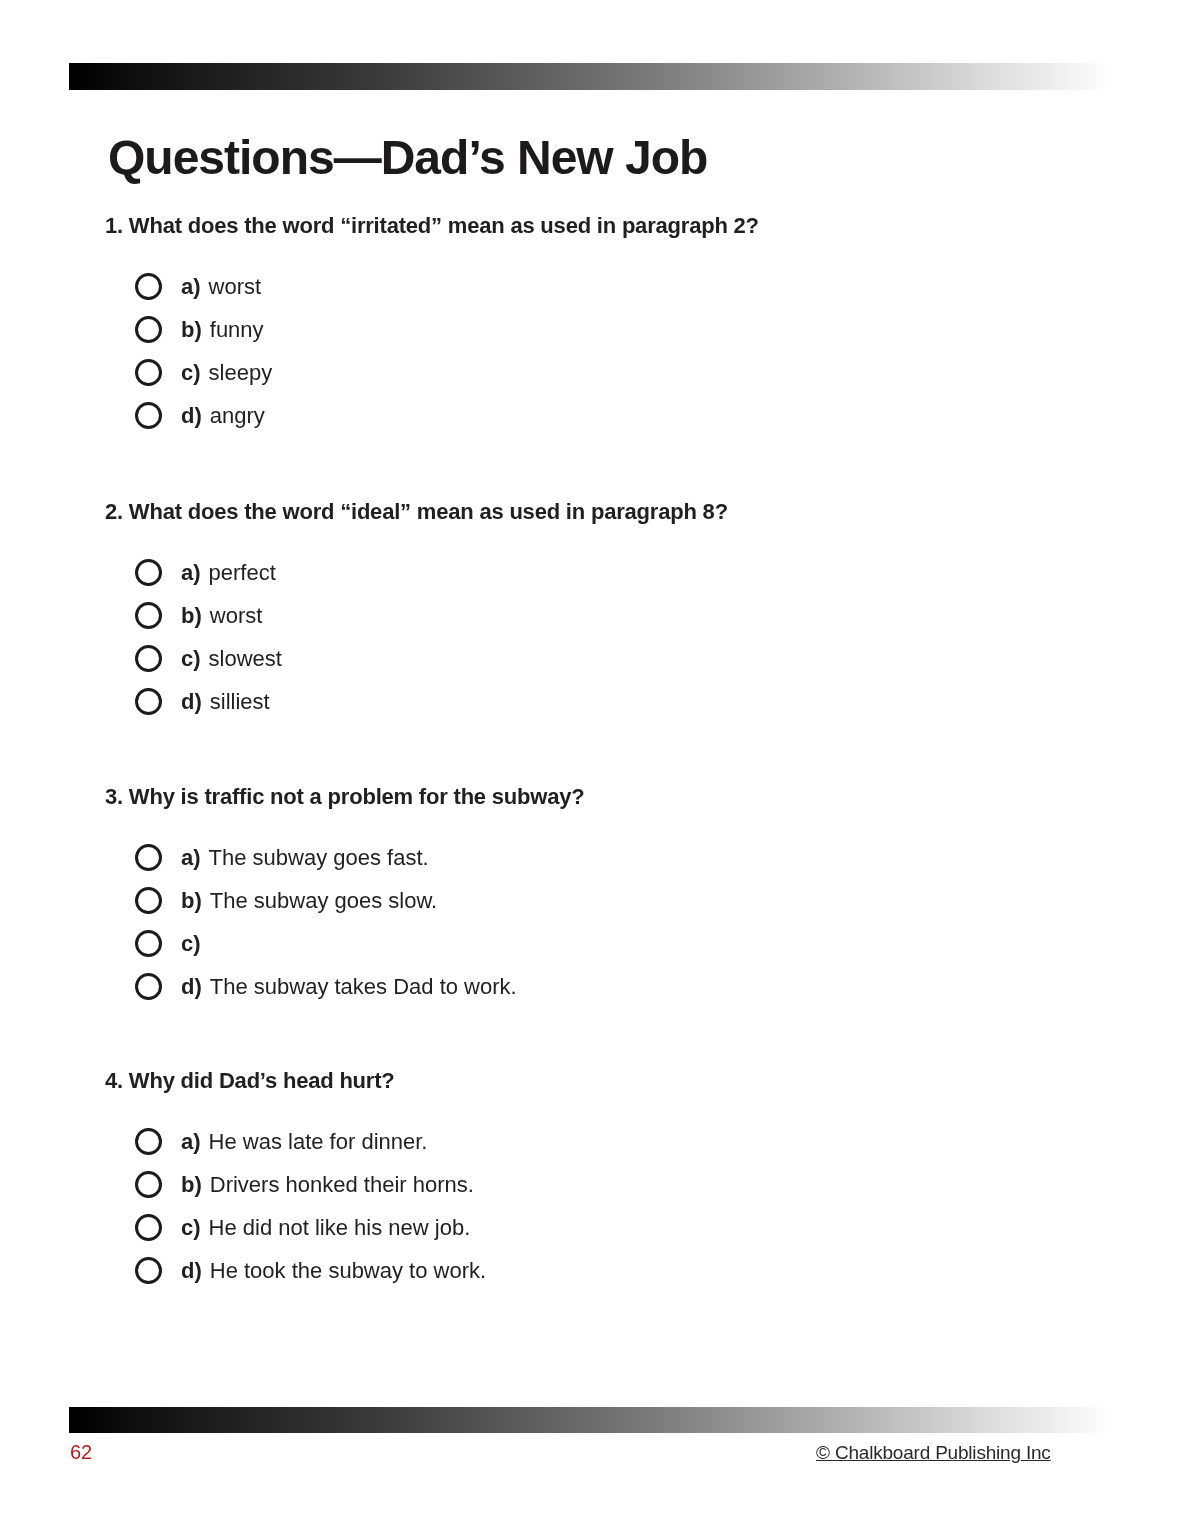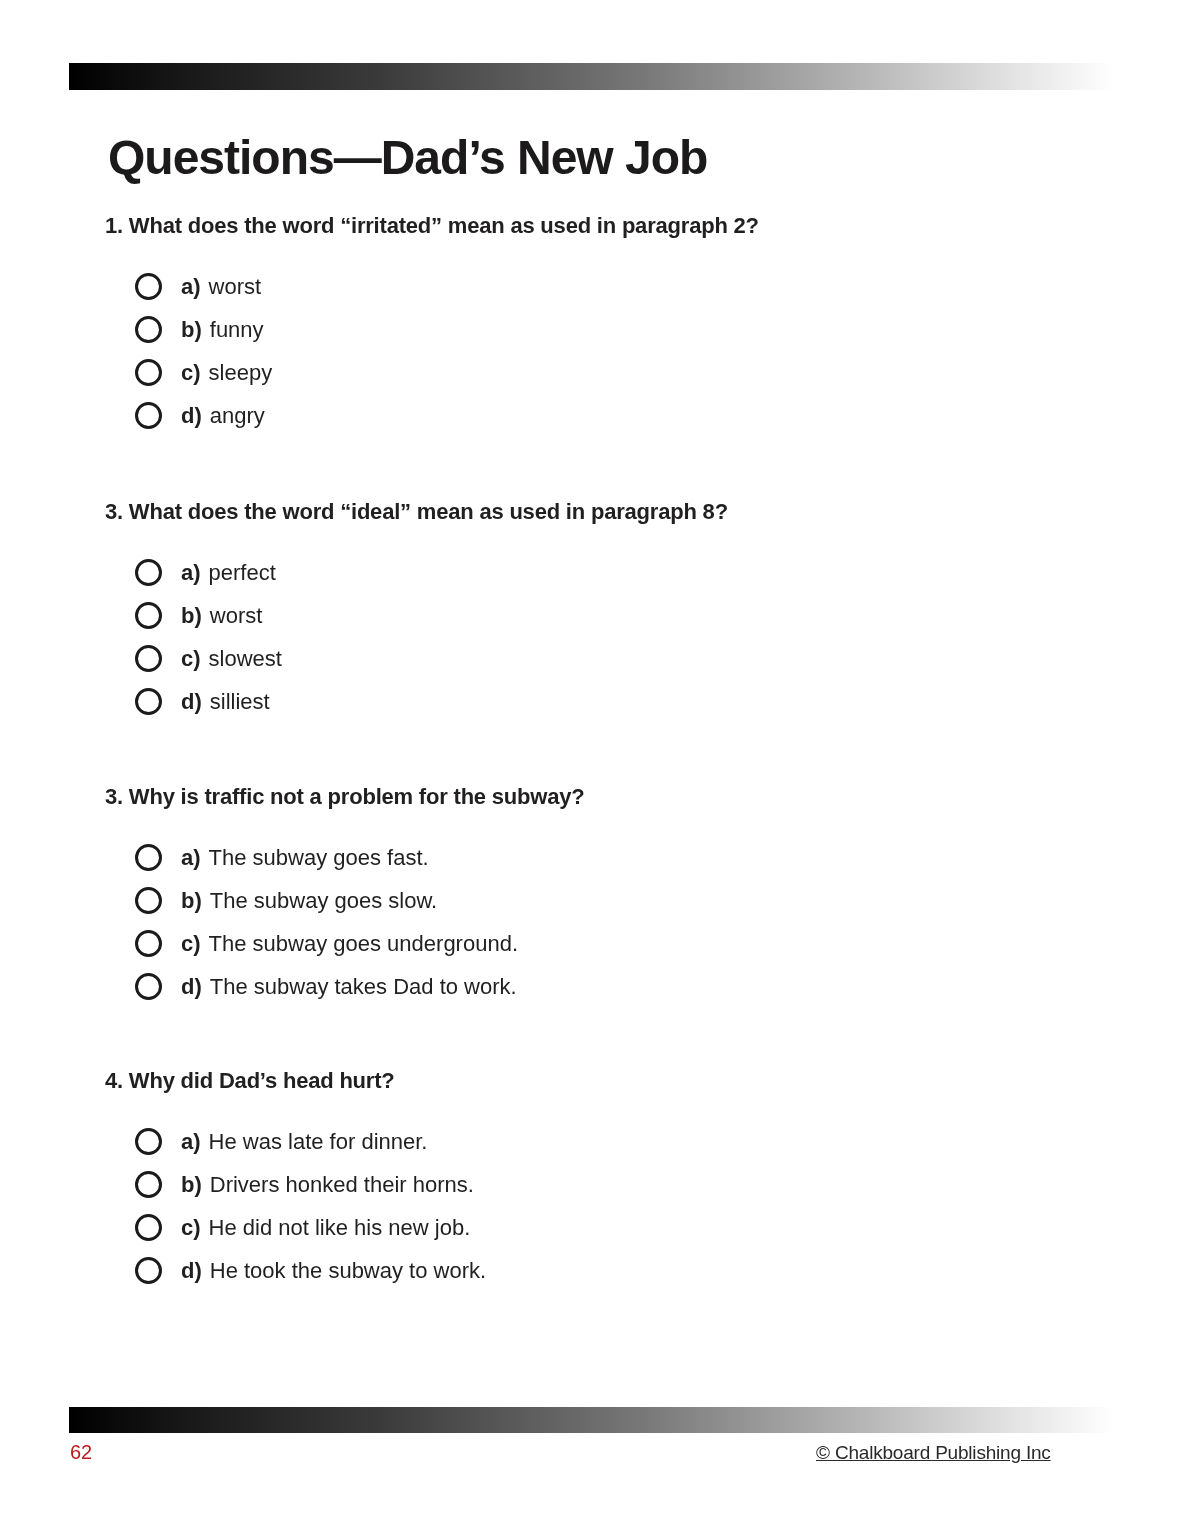--- a/index.html
+++ b/index.html
@@ -132,21 +132,21 @@
       </div>
       <div class="option-row">
         <span class="radio"></span>
         <span class="opt-letter">d)</span>
         <span class="opt-text">angry</span>
       </div>
     </div>
   </section>
 
   <section class="question q2">
-    <p class="prompt">3. What does the word “ideal” mean as used in paragraph 8?</p>
+    <p class="prompt">2. What does the word “ideal” mean as used in paragraph 8?</p>
     <div class="options">
       <div class="option-row">
         <span class="radio"></span>
         <span class="opt-letter">a)</span>
         <span class="opt-text">perfect</span>
       </div>
       <div class="option-row">
         <span class="radio"></span>
         <span class="opt-letter">b)</span>
         <span class="opt-text">worst</span>
@@ -173,21 +173,20 @@
         <span class="opt-text">The subway goes fast.</span>
       </div>
       <div class="option-row">
         <span class="radio"></span>
         <span class="opt-letter">b)</span>
         <span class="opt-text">The subway goes slow.</span>
       </div>
       <div class="option-row">
         <span class="radio"></span>
         <span class="opt-letter">c)</span>
-        <span class="opt-text">The subway goes underground.</span>
       </div>
       <div class="option-row">
         <span class="radio"></span>
         <span class="opt-letter">d)</span>
         <span class="opt-text">The subway takes Dad to work.</span>
       </div>
     </div>
   </section>
 
   <section class="question q4">

